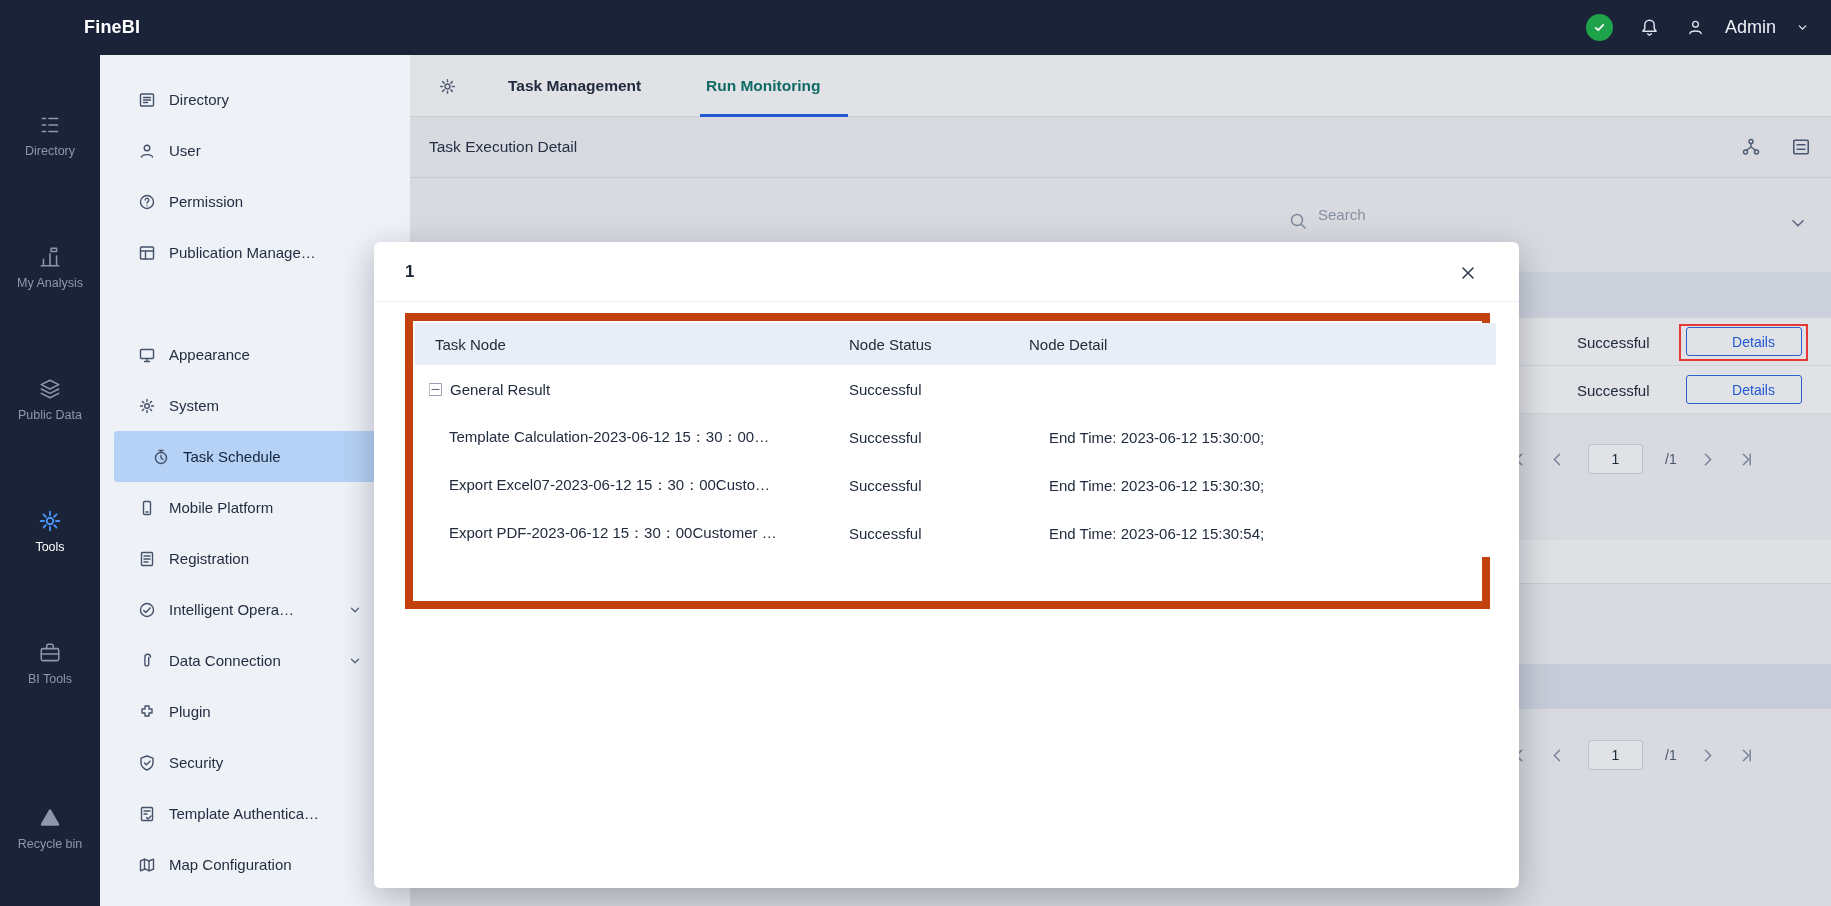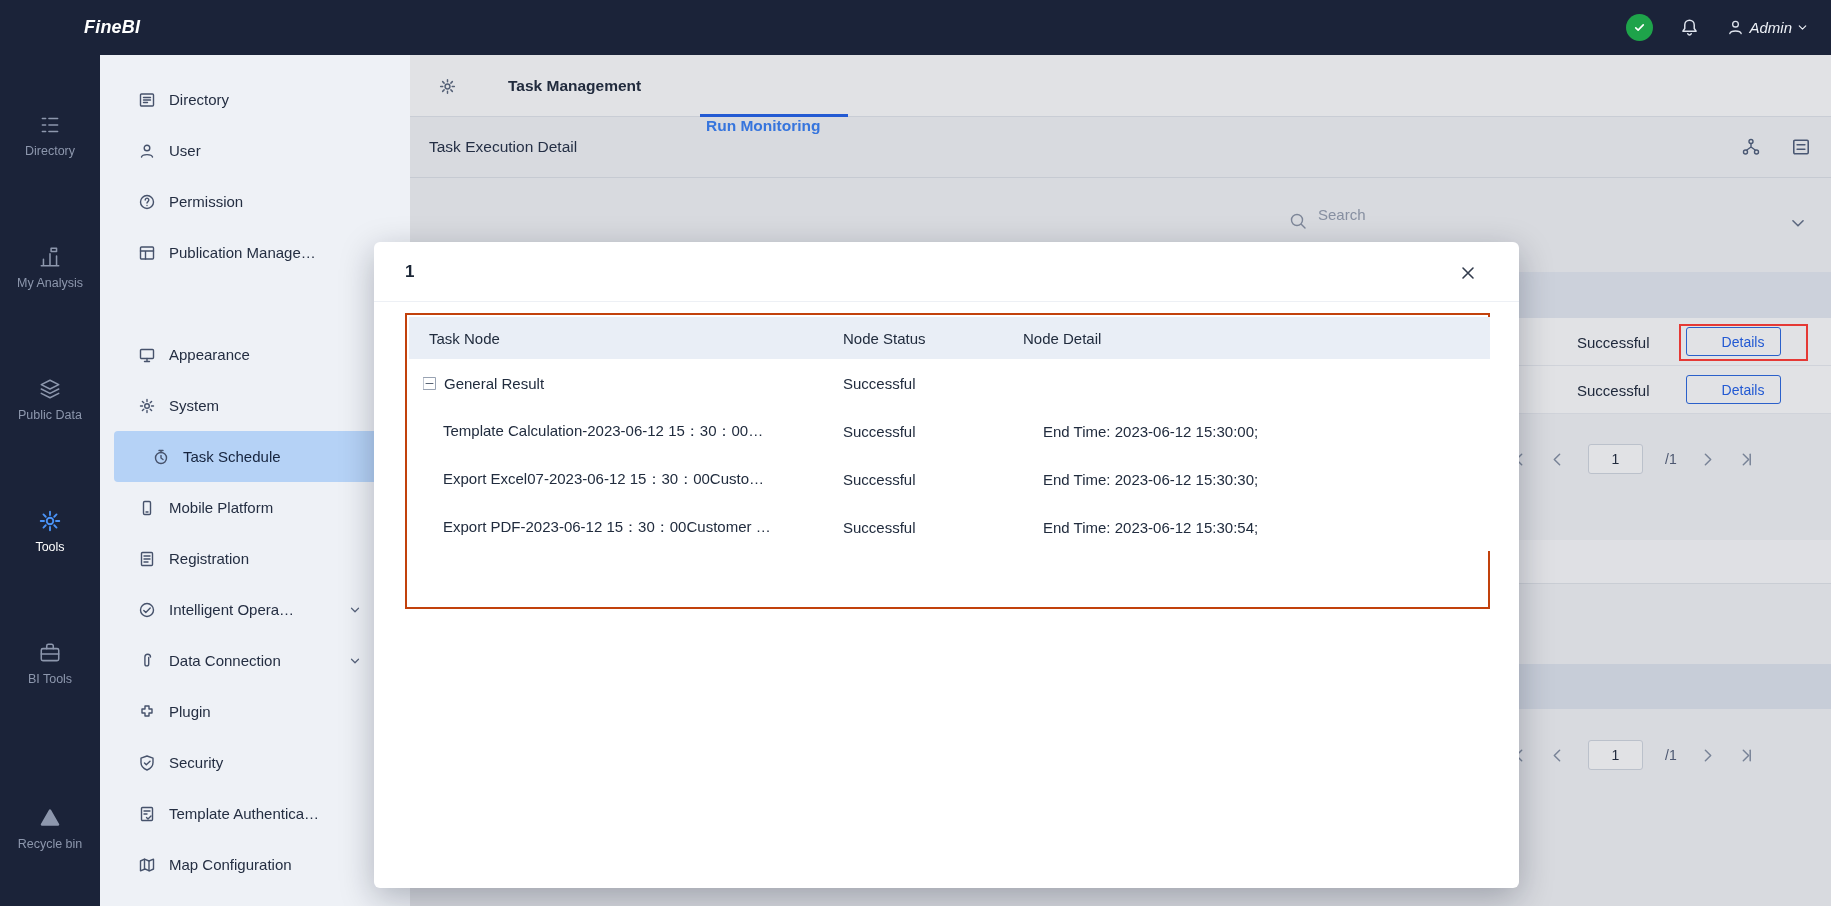--- a/index.html
+++ b/index.html
@@ -3,78 +3,78 @@
 <meta charset="utf-8">
 <style>
   * { box-sizing: border-box; margin: 0; padding: 0; }
   html,body { width:1831px; height:906px; }
   body { font-family: "Liberation Sans", "DejaVu Sans", sans-serif; background:#fff; }
   .screen { position:relative; width:1831px; height:906px; overflow:hidden; background:#fff; }
   .abs { position:absolute; }
   svg { stroke:currentColor; fill:none; stroke-width:1.4; stroke-linecap:round; stroke-linejoin:round; display:block; }
 
   
-  .topbar { left:0; top:0; width:1831px; height:55px; background:#1b2339; display:flex; align-items:center; z-index:3;font-style:italic; }
+  .topbar { left:0; top:0; width:1831px; height:55px; background:#1b2339; display:flex; align-items:center; z-index:3; }
   .brand { color:#fff; font-size:18px; font-weight:bold; margin-left:84px; letter-spacing:.2px; }
   .topbar-right { position:absolute; right:22px; top:0; height:55px; display:flex; align-items:center; gap:26px; }
   .status-dot { width:27px; height:27px; border-radius:50%; background:#1ea34a; display:flex; align-items:center; justify-content:center; color:#fff; }
   .tb-ic { color:#dfe4ee; }
-  .admin-wrap { display:flex; align-items:center; gap:4px; color:#eef1f7; font-size:15px; cursor:pointer; }
+  .admin-wrap { display:flex; align-items:center; gap:20px; color:#eef1f7; font-size:18px; cursor:pointer; }
 
   
   .rail { left:0; top:55px; width:100px; height:851px; background:#1b2339; z-index:3; }
   .rail-item { position:absolute; left:0; width:100px; height:66px; display:flex; flex-direction:column; align-items:center; gap:7px; color:#8d97ad; cursor:pointer; }
   .rail-item .rail-label { font-size:12.5px; }
   .rail-item.active { color:#fff; }
   .rail-item.active .rail-ic { color:#4a93f8; }
 
   
   .sidebar { left:100px; top:55px; width:310px; height:851px; background:#eef1f6; z-index:2; }
   .side-item { position:absolute; left:0; width:310px; height:51px; display:flex; align-items:center; padding-left:38px; gap:13px; color:#242e42; font-size:15px; cursor:pointer; }
   .side-item .side-ic { color:#46526b; flex:0 0 auto; }
   .side-item.active { background:#b5d2f6; border-radius:4px; left:14px; width:282px; color:#15233d; }
   .side-item .chev { position:absolute; right:48px; color:#55617a; }
 
   
   .main { left:410px; top:55px; width:1421px; height:851px; background:#f5f6f8; z-index:1; }
   .tabbar { left:410px; top:55px; width:1421px; height:62px; background:#fff; border-bottom:1px solid #e4e7ed; z-index:1; }
   .tab-gear { left:438px; top:77px; color:#5f6b80; z-index:1; }
   .tab { font-size:15.5px; font-weight:bold; color:#232d3f; z-index:1; cursor:pointer; }
-  .tab.active { color:#3b82f6;margin-top:40px; }
+  .tab.active { color:#0f766e; }
   .tab-underline { left:700px; top:114px; width:148px; height:3px; background:#2563eb; z-index:1; }
   .section-title { left:429px; top:138px; font-size:15.5px; color:#273248; z-index:1; }
   .head-ic { color:#51607c; z-index:1; cursor:pointer; }
   .divider { left:410px; top:177px; width:1421px; height:1px; background:#e1e4ea; z-index:1; }
   .search-ic { left:1288px; top:211px; color:#8d96a8; z-index:1; }
   .search-input { left:1318px; top:200px; width:300px; height:28px; border:none; background:transparent; font-size:15px; color:#3a4458; outline:none; z-index:1; font-family:inherit; }
   .search-input::placeholder { color:#98a1b2; }
   .filter-chev { left:1789px; top:214px; color:#67738b; z-index:1; cursor:pointer; }
 
   
   .tbl-head-band { left:410px; top:272px; width:1421px; height:46px; background:#e7ecf4; z-index:1; display:flex; align-items:center; }
   .tbl-row { left:410px; width:1421px; height:48px; background:#fff; border-bottom:1px solid #eceef3; z-index:1; }
   .row-status { position:absolute; left:1167px; top:0; height:48px; display:flex; align-items:center; font-size:15px; color:#212b3d; }
-  .details-btn { position:absolute; left:1276px; top:9px; width:95px; height:29px; background:#fff; border:1px solid #2e6ae0; border-radius:3px; color:#2563eb; font-size:14px; font-family:inherit; cursor:pointer;padding-left:19px; }
+  .details-btn { position:absolute; left:1276px; top:9px; width:116px; height:29px; background:#fff; border:1px solid #2e6ae0; border-radius:3px; color:#2563eb; font-size:14px; font-family:inherit; cursor:pointer;padding-left:19px; }
   .pag { z-index:1; display:flex; align-items:center; color:#8792a6; }
   .pag-ic { cursor:pointer; }
   .pag-input { width:55px; height:30px; border:1px solid #d4d9e2; border-radius:3px; background:#fff; text-align:center; font-size:14px; color:#232d3f; font-family:inherit; }
   .pag-total { font-size:14px; color:#55607a; }
   .band-white { left:410px; top:540px; width:1421px; height:44px; background:#fdfdfe; border-bottom:1px solid #e4e7ec; z-index:1; }
   .band-gray { left:410px; top:664px; width:1421px; height:45px; background:#e2e7f0; z-index:1; }
 
   
   .dim { left:410px; top:55px; width:1421px; height:851px; background:rgba(22,30,52,0.13); z-index:5; }
   .annot-rect { border:2px solid #e53935; z-index:6; pointer-events:none; }
 
   
   .modal { left:374px; top:242px; width:1145px; height:646px; background:#fff; border-radius:6px; box-shadow:0 10px 34px rgba(10,18,40,.28); z-index:10; }
   .modal-head { position:absolute; left:0; top:0; width:1145px; height:60px; border-bottom:1px solid #edf0f5; }
   .modal-title { position:absolute; left:31px; top:20px; font-size:17px; font-weight:bold; color:#1b2636; }
   .modal-close { position:absolute; left:1086px; top:20px; width:28px; height:22px; color:#333c4d; cursor:pointer; background:none; border:none; }
-  .modal-redrect { position:absolute; left:31px; top:71px; width:1085px; height:296px; border:2px solid #c2410c; }
+  .modal-redrect { position:absolute; left:31px; top:71px; width:1085px; height:296px; border:8px solid #c2410c; }
   .mtbl { position:absolute; left:2px; top:2px; width:1081px; }
   .mtbl-hrow { display:grid; grid-template-columns:434px 180px 1fr; height:42px; align-items:center; background:#e9eef6; font-size:15px; color:#212c3e; }
   .mtbl-hrow .c1 { padding-left:20px; }
   .mtbl-row { display:grid; grid-template-columns:434px 180px 1fr; height:48px; align-items:center; font-size:15px; color:#212c3e; background:#fff; }
   .mtbl-row .c1 { padding-left:14px; display:flex; align-items:center; gap:8px; }
   .mtbl-row .c1.child { padding-left:34px; }
   .mtbl-row .c3 { padding-left:20px; }
   .expander { flex:0 0 auto; cursor:pointer; }
 </style>
 </head>

